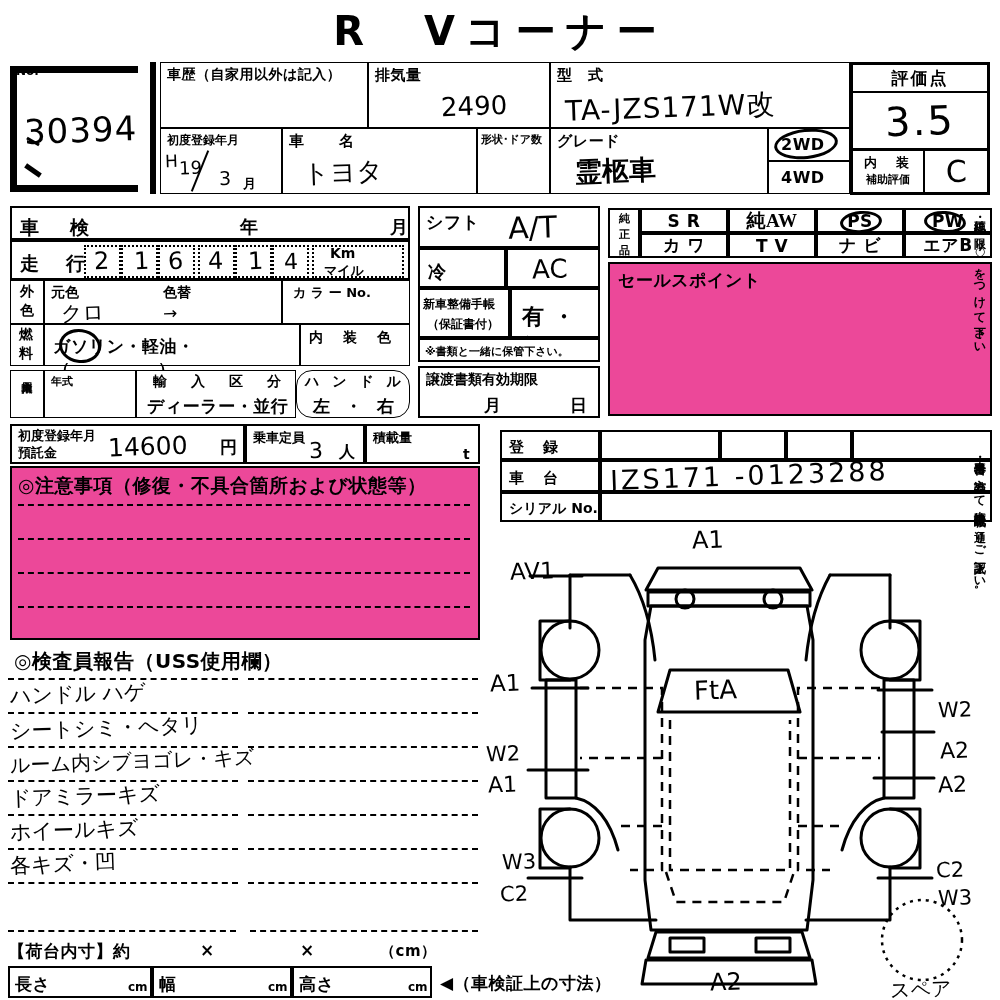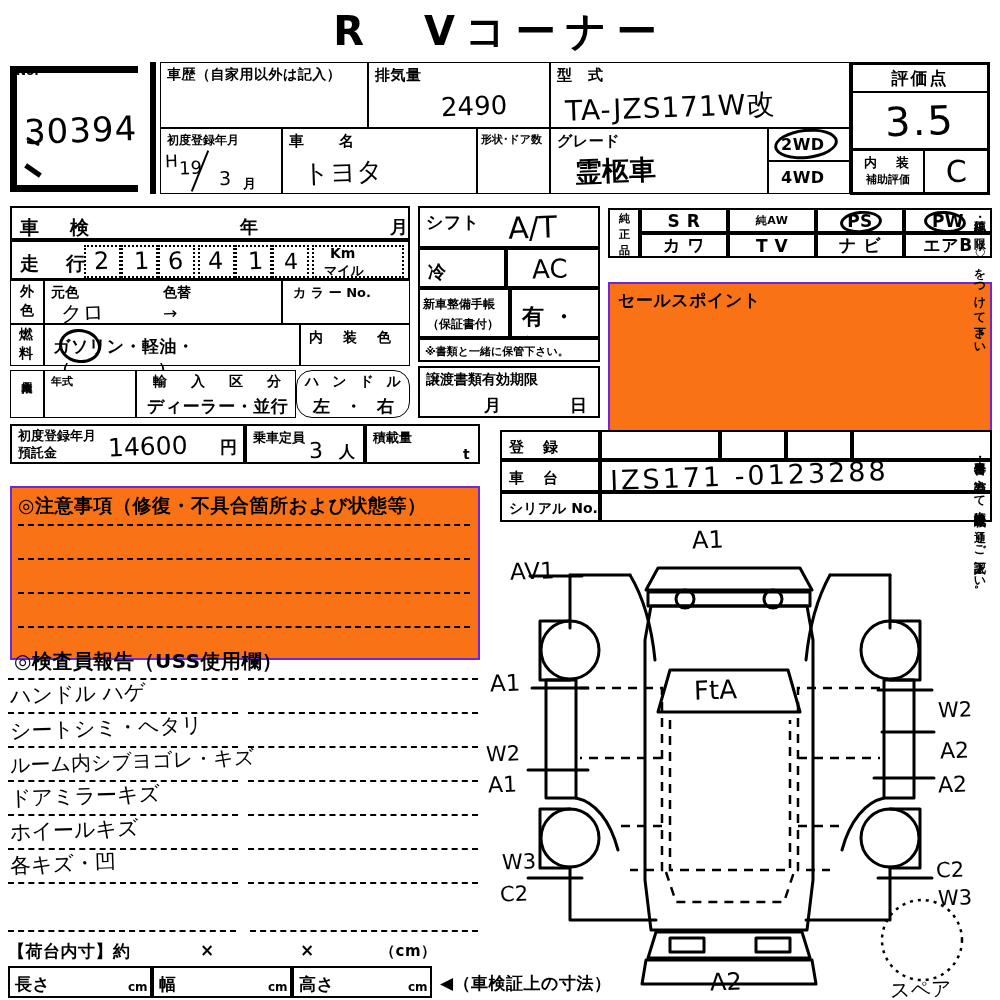--- a/index.html
+++ b/index.html
@@ -8,21 +8,21 @@
     background: #ffffff;
     font-family: "DejaVu Sans", "Liberation Sans", sans-serif;
     color: #000;
     overflow: hidden;
     position: relative;
   }
   .sheet { position: relative; width: 1000px; height: 1000px; }
 
   
   .abs { position: absolute; }
-  .bx { position: absolute; border: 2px solid #6d28d9; background: #f97316; margin-top: 20px; }
+  .bx { position: absolute; border: 2px solid #000000; background: #ec4899; }
   .lbl { font-size: 15px; font-weight: bold; letter-spacing: 0.5px; }
   .lbl-sm { font-size: 11px; font-weight: bold; }
   .lbl-xs { font-size: 9px; font-weight: bold; }
   .ctr { display: flex; align-items: center; justify-content: center; }
 
   
   .hw {
     font-family: "DejaVu Sans", sans-serif;
     font-weight: 400;
     transform: rotate(-2deg);
@@ -301,21 +301,21 @@
 
   <div class="cell" style="left:608px; top:208px; width:32px; height:50px; border-width:2px;">
     <span class="v lbl-xs" style="left:9px; top:1px; font-size:11px;">純</span>
     <span class="v lbl-xs" style="left:9px; top:17px; font-size:11px;">正</span>
     <span class="v lbl-xs" style="left:9px; top:33px; font-size:11px;">品</span>
   </div>
   <div class="cell ctr" style="left:640px; top:208px; width:88px; height:25px; border-width:2px;">
     <span class="lbl" style="font-size:17px;">S R</span>
   </div>
   <div class="cell ctr" style="left:728px; top:208px; width:88px; height:25px; border-width:2px;">
-    <span class="lbl" style="font-size:11px;">純AW</span>
+    <span class="lbl" style="font-size:19px;font-family:Liberation Serif, serif;">純AW</span>
   </div>
   <div class="cell ctr" style="left:816px; top:208px; width:88px; height:25px; border-width:2px;">
     <span class="lbl" style="font-size:17px;">PS</span>
     <span class="abs" style="left:22px; top:1px; width:42px; height:22px; border:3px solid #000; border-radius:50%; transform:rotate(-5deg);"></span>
   </div>
   <div class="cell ctr" style="left:904px; top:208px; width:88px; height:25px; border-width:2px;">
     <span class="lbl" style="font-size:17px;">PW</span>
     <span class="abs" style="left:18px; top:1px; width:42px; height:22px; border:3px solid #000; border-radius:50%; transform:rotate(4deg);"></span>
   </div>
   <div class="cell ctr" style="left:640px; top:233px; width:88px; height:25px; border-width:2px;">

